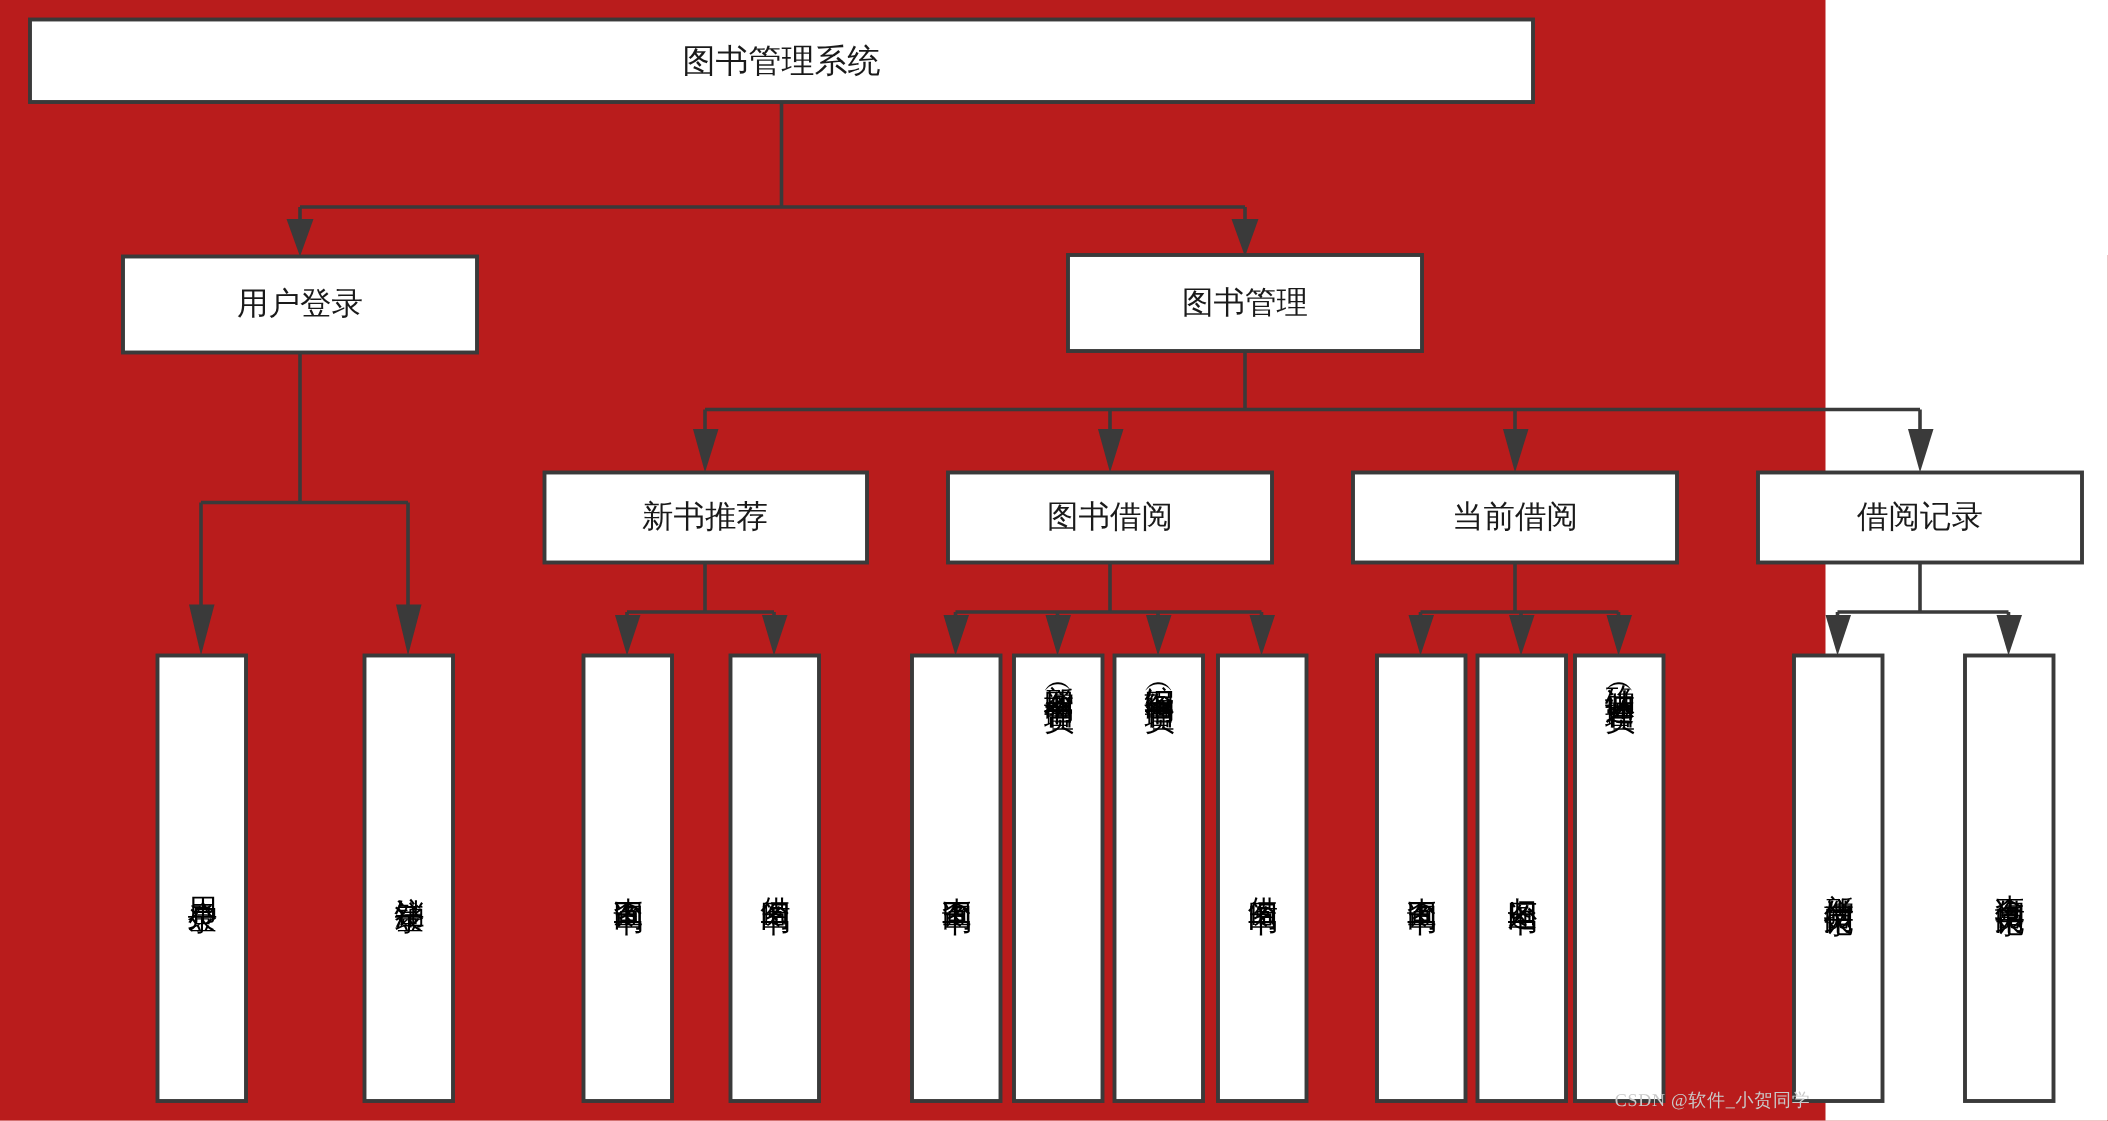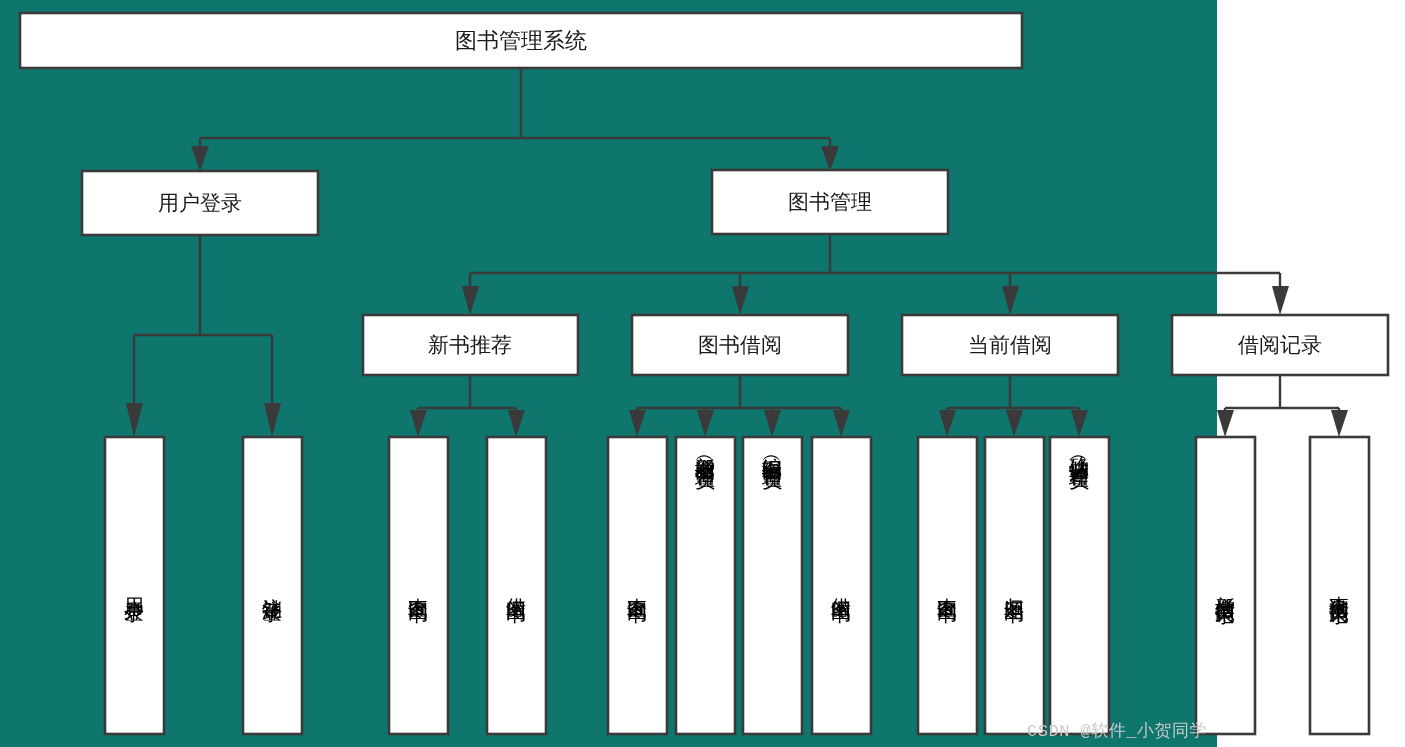--- a/index.html
+++ b/index.html
@@ -10,21 +10,21 @@
   body {
     width: 1405px;
     height: 747px;
     font-family: "Liberation Sans", "DejaVu Sans", sans-serif;
     overflow: hidden;
   }
   #diagram-root {
     position: relative;
     width: 1217px;
     height: 747px;
-    background: #0f766e;
+    background: #b91c1c;
   }
   svg#diagram-svg {
     position: absolute;
     left: 0;
     top: 0;
     width: 1405px;
     height: 747px;
   }
   .node-box {
     fill: #ffffff;
@@ -65,22 +65,22 @@
     stroke-linecap: butt;
   }
   .arrowhead {
     fill: #3a3a3a;
     stroke: none;
   }
   #watermark {
     position: absolute;
     right: 10px;
     bottom: 5px;
-    font-family: Liberation Mono, monospace;
-    font-size: 17px;
+    font-family: Liberation Serif, serif;
+    font-size: 12px;
     color: #c9c9c9;
     letter-spacing: 0.5px;
     white-space: nowrap;
   }
 </style>
 </head>
 <body>
 
 <div id="diagram-root">
 

